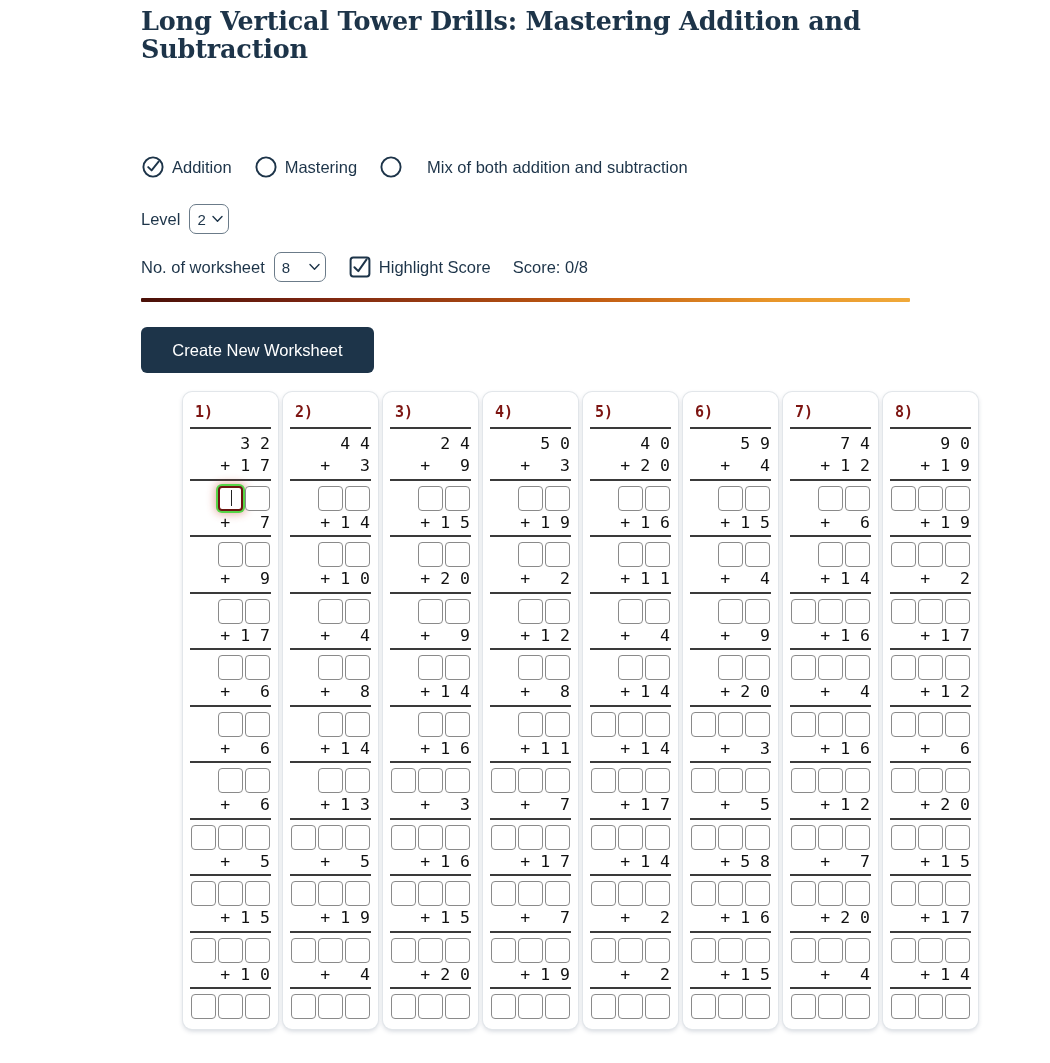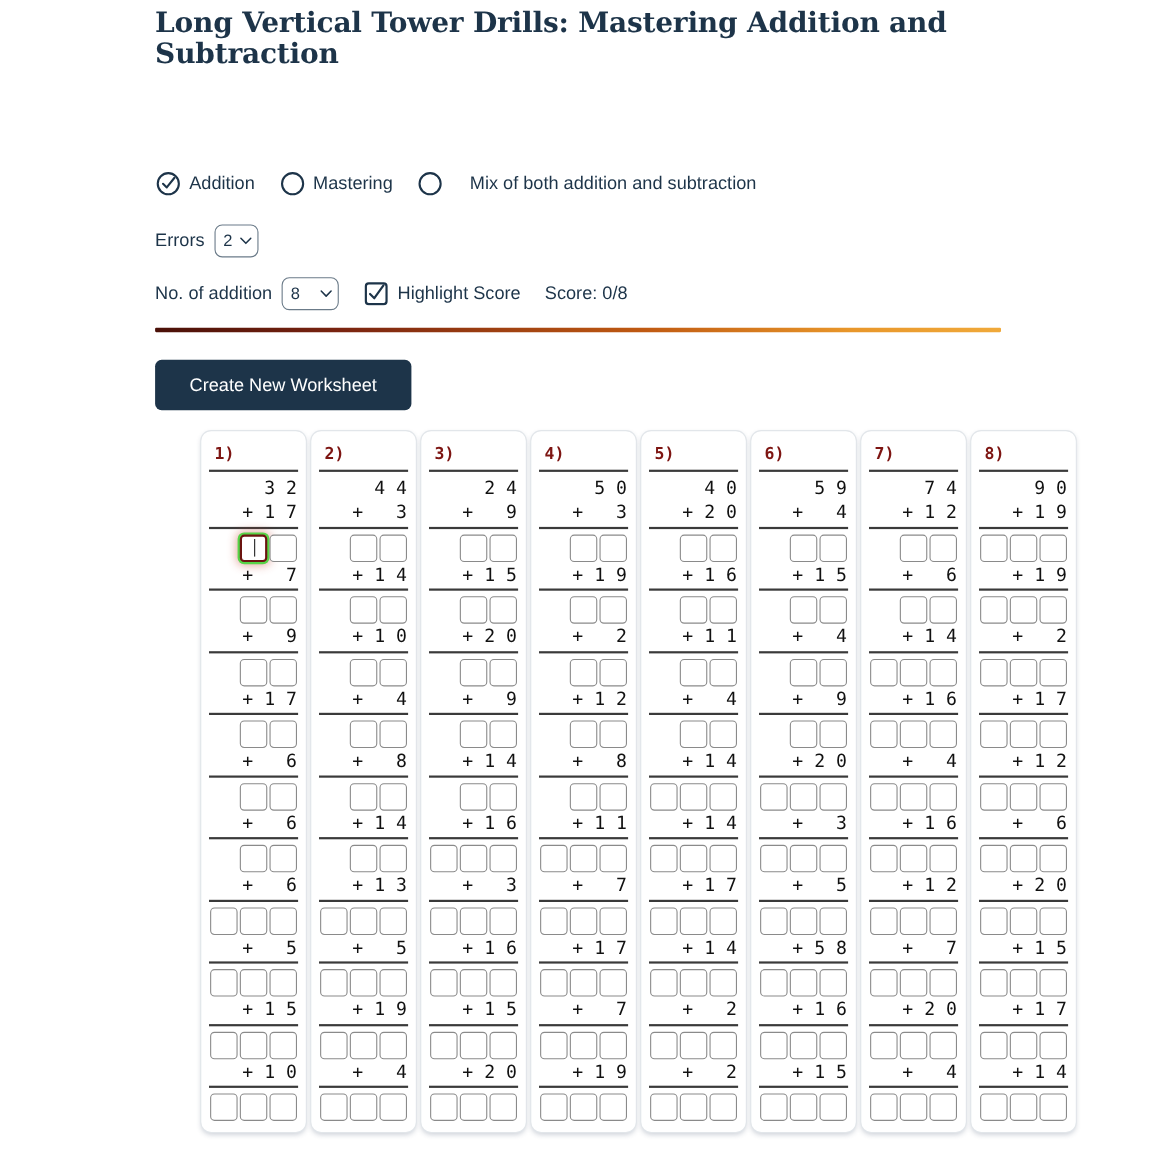--- a/index.html
+++ b/index.html
@@ -224,33 +224,33 @@
       <span class="radio-box">
         <svg viewBox="0 0 24 24" width="24" height="24" aria-hidden="true">
           <circle cx="12" cy="12" r="9.6" fill="none" stroke="#1d3449" stroke-width="1.9"></circle>
         </svg>
       </span>
       <span class="radio-label">Mix of both addition and subtraction</span>
     </div>
   </div>
 
   <div class="level-row">
-    <span class="field-label">Errors</span>
+    <span class="field-label">Level</span>
     <span class="sel-wrap">
       <select class="sel sel-level">
         <option>2</option>
       </select>
       <svg class="chev" viewBox="0 0 11 8">
         <path d="M1 1.6 L5.5 6.2 L10 1.6" fill="none" stroke="#1d3449" stroke-width="1.4" stroke-linecap="round" stroke-linejoin="round"></path>
       </svg>
     </span>
   </div>
 
   <div class="problems-row">
-    <span class="field-label">No. of addition</span>
+    <span class="field-label">No. of worksheet</span>
     <span class="sel-wrap">
       <select class="sel sel-problems">
         <option>8</option>
       </select>
       <svg class="chev" viewBox="0 0 11 8">
         <path d="M1 1.6 L5.5 6.2 L10 1.6" fill="none" stroke="#1d3449" stroke-width="1.4" stroke-linecap="round" stroke-linejoin="round"></path>
       </svg>
     </span>
     <span class="hl-group">
       <span class="check-box">

